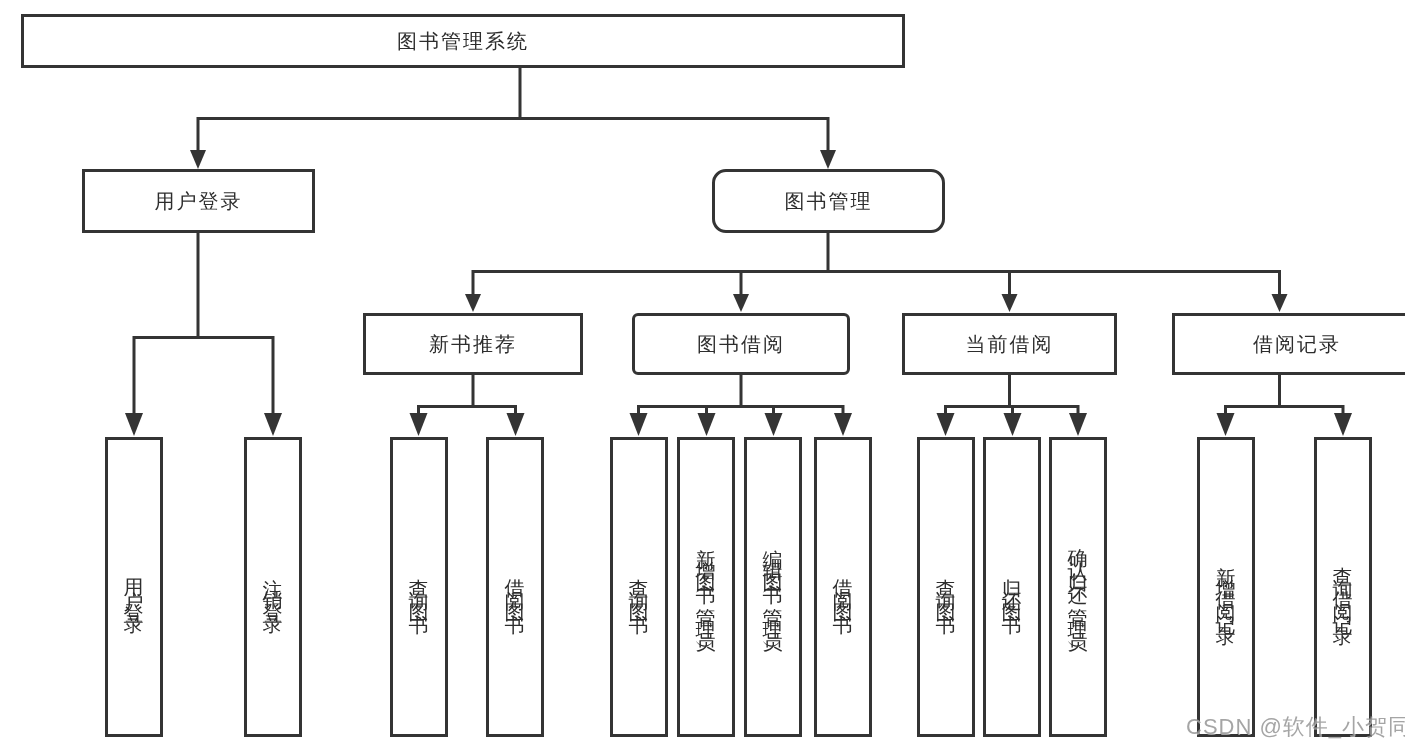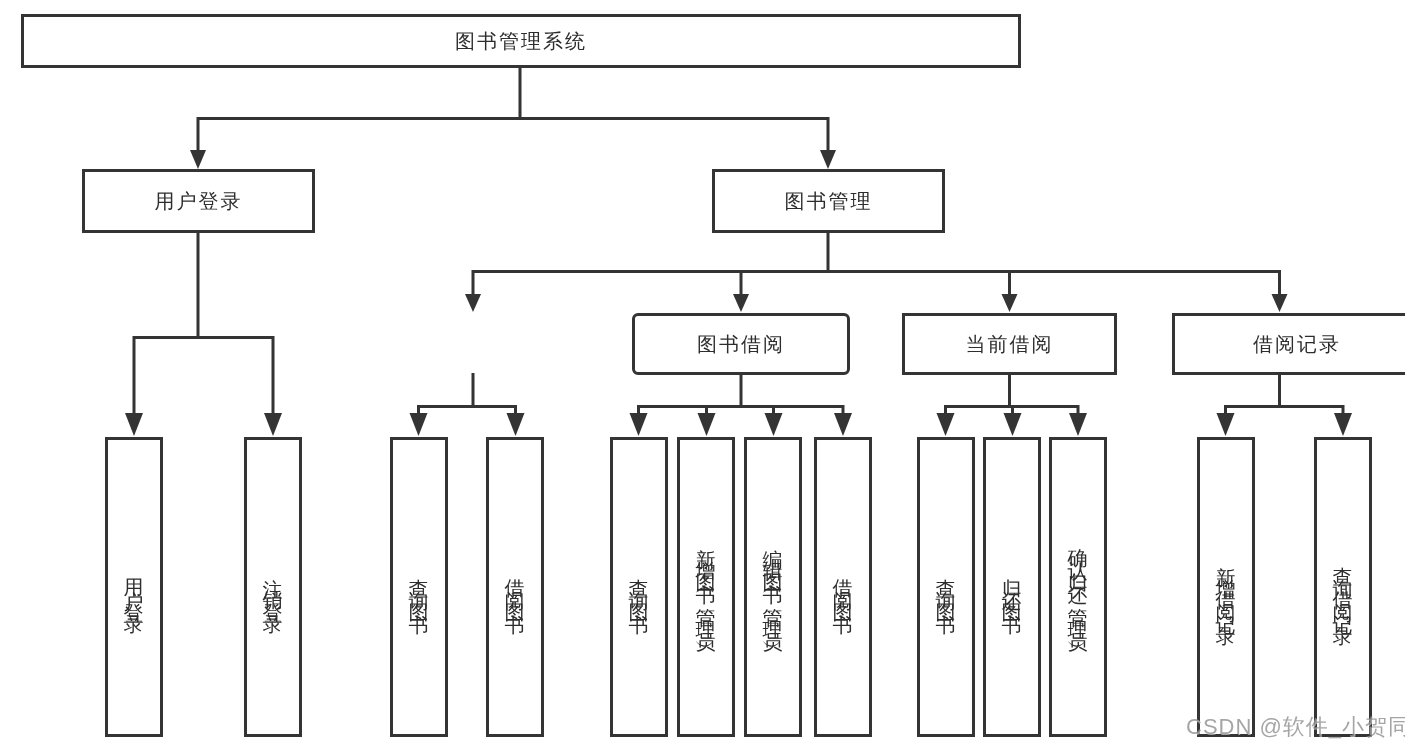--- a/index.html
+++ b/index.html
@@ -83,31 +83,34 @@
       <polygon points="764.5,413 782.5,413 773.5,436"></polygon>
       <polygon points="834,413 852,413 843,436"></polygon>
       <polygon points="936.5,413 954.5,413 945.5,436"></polygon>
       <polygon points="1003.5,413 1021.5,413 1012.5,436"></polygon>
       <polygon points="1069,413 1087,413 1078,436"></polygon>
       <polygon points="1216.5,413 1234.5,413 1225.5,436"></polygon>
       <polygon points="1334,413 1352,413 1343,436"></polygon>
     </g>
   </svg>
 
-  <div class="box hbox" style="left:21px; top:14px; width:1000px; height:54px;">
+  <div class="box hbox" style="left:21px; top:14px; width:884px; height:54px;">
     <span>图书管理系统</span>
   </div>
 
   <div class="box hbox" style="left:82px; top:169px; width:233px; height:64px;">
     <span>用户登录</span>
   </div>
-  <div class="box hbox" style="left:712px; top:169px; width:233px; height:64px;">
+  <div class="box hbox" style="left:712px; top:169px; width:233px; height:64px;border-radius:14px;">
     <span>图书管理</span>
   </div>
 
+  <div class="box hbox" style="left:363px; top:313px; width:220px; height:62px;">
+    <span>新书推荐</span>
+  </div>
   <div class="box hbox" style="left:632px; top:313px; width:218px; height:62px;border-radius:6px;">
     <span>图书借阅</span>
   </div>
   <div class="box hbox" style="left:902px; top:313px; width:215px; height:62px;">
     <span>当前借阅</span>
   </div>
   <div class="box hbox" style="left:1172px; top:313px; width:250px; height:62px;">
     <span>借阅记录</span>
   </div>
 

